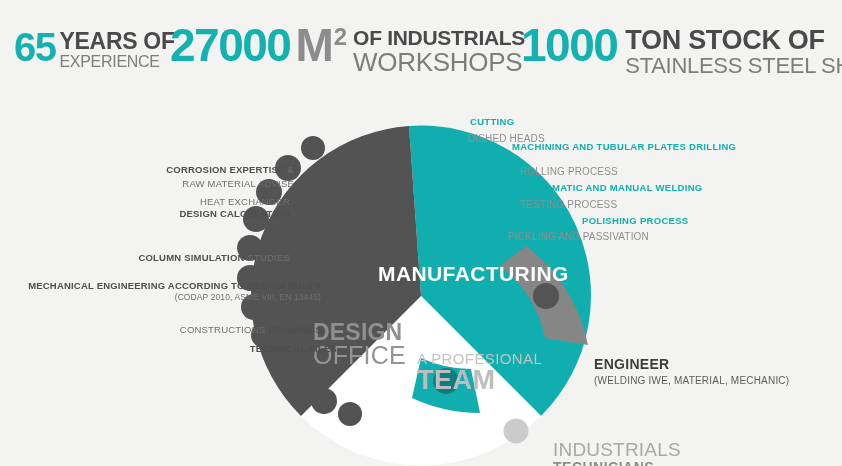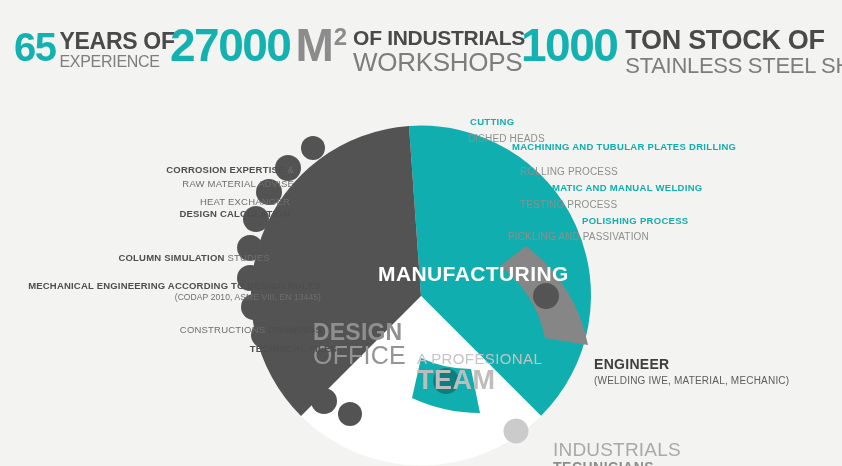--- a/index.html
+++ b/index.html
@@ -305,21 +305,21 @@
         <span class="b">CORROSION EXPERTISE</span><span class="n"> &amp;</span>
       </div>
       <div class="n">RAW MATERIAL ADVISE</div>
     </div>
 
     <div class="lcall" style="right:552px; top:96px;">
       <div class="n">HEAT EXCHANGER</div>
       <div class="b">DESIGN CALCULATION</div>
     </div>
 
-    <div class="lcall" style="right:572px; top:146px;">
+    <div class="lcall" style="right:552px; top:146px;">
       <div>
         <span class="b">COLUMN SIMULATION</span><span class="n"> STUDIES</span>
       </div>
     </div>
 
     <div class="lcall" style="right:521px; top:180px;">
       <div class="b">MECHANICAL ENGINEERING ACCORDING TO DESIGN RULES</div>
       <div class="s">(CODAP 2010, ASME VIII, EN 13445)</div>
     </div>
 

